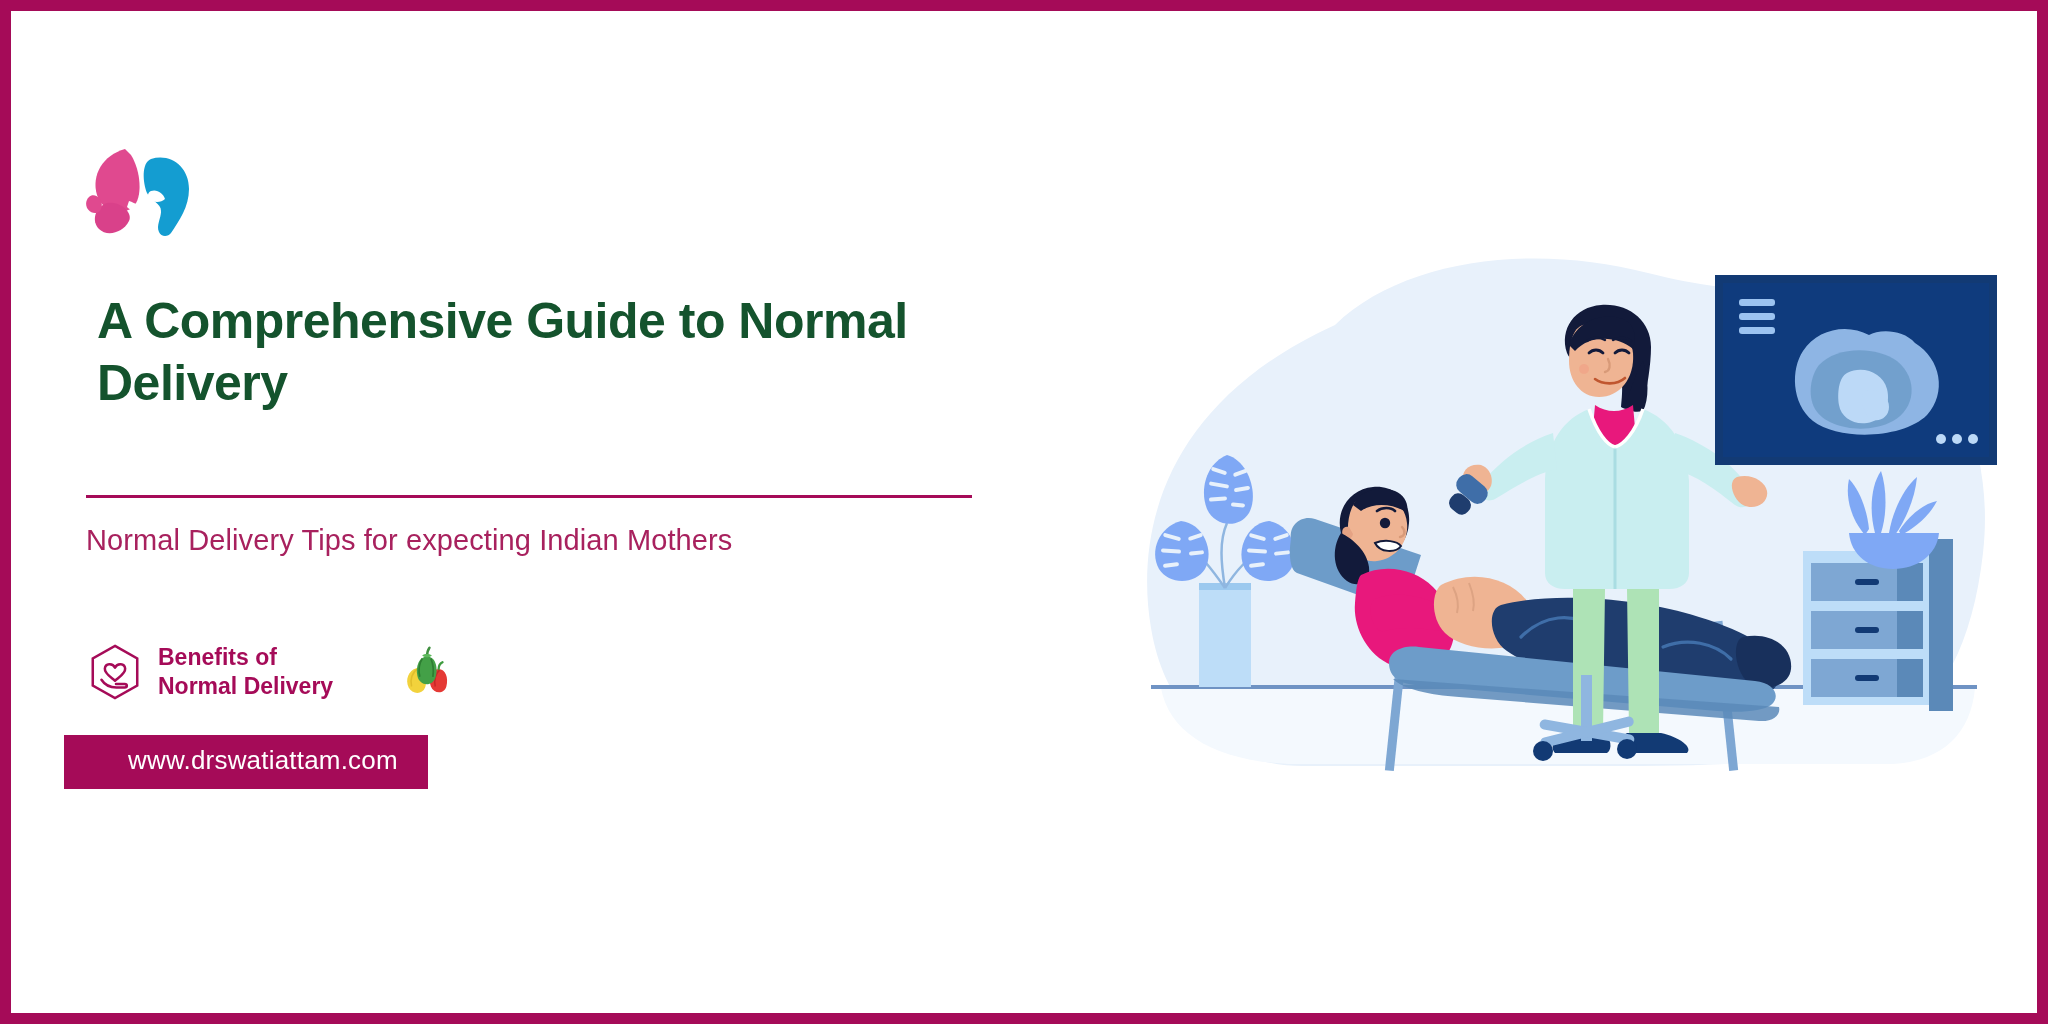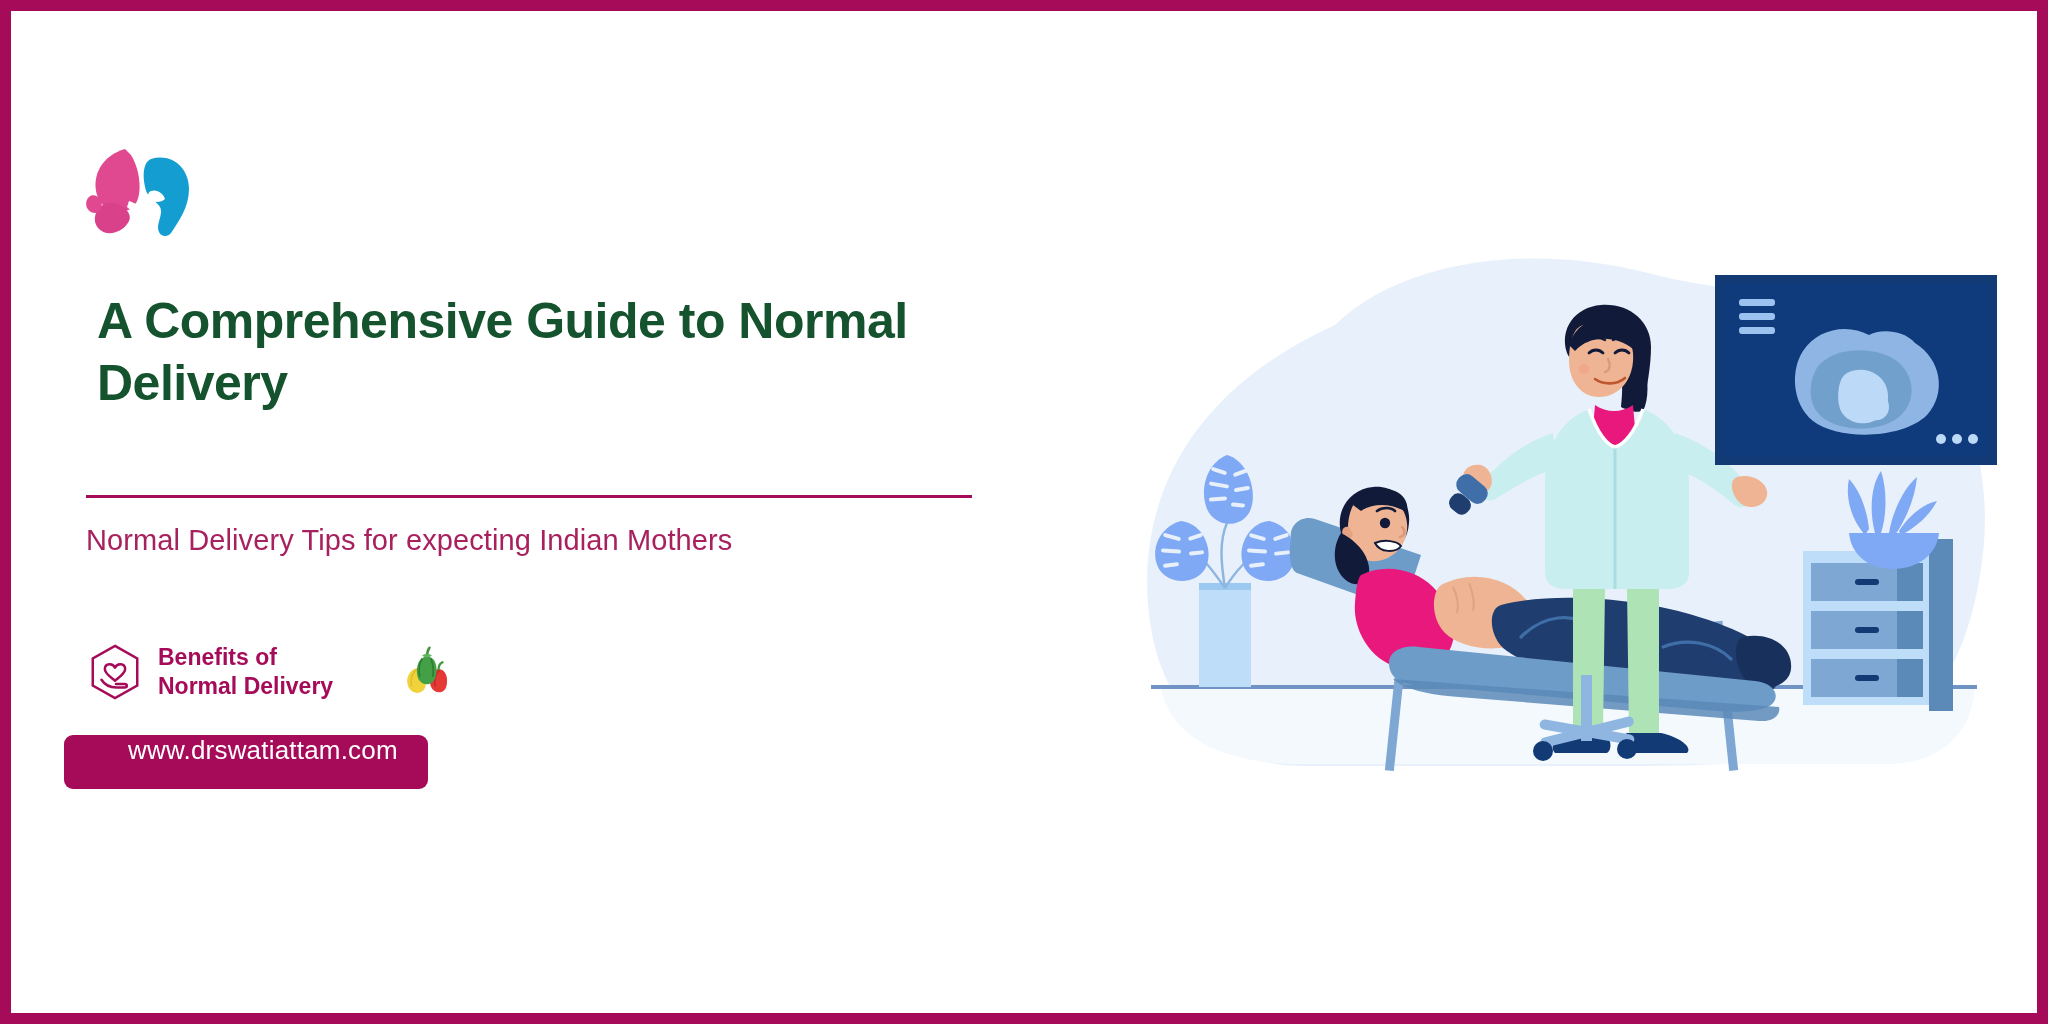--- a/index.html
+++ b/index.html
@@ -88,23 +88,23 @@
     font-weight: bold;
     line-height: 1.26;
     white-space: pre-line;
   }
 
   
   #url-ribbon {
     position: absolute;
     left: -11px; top: 724px;
     height: 54px;
-    padding: 0 30px 0 64px;
+    padding: 0 30px 13px 64px;
     background: #a50b58;
-    display: flex; align-items: flex-start; border-radius: 9px;
+    display: flex; align-items: flex-end;
   }
   #url-text {
     color: #ffffff;
     font-size: 26px;
     font-weight: 400;
     letter-spacing: 0.2px;
   }
 
   
   #illustration {

